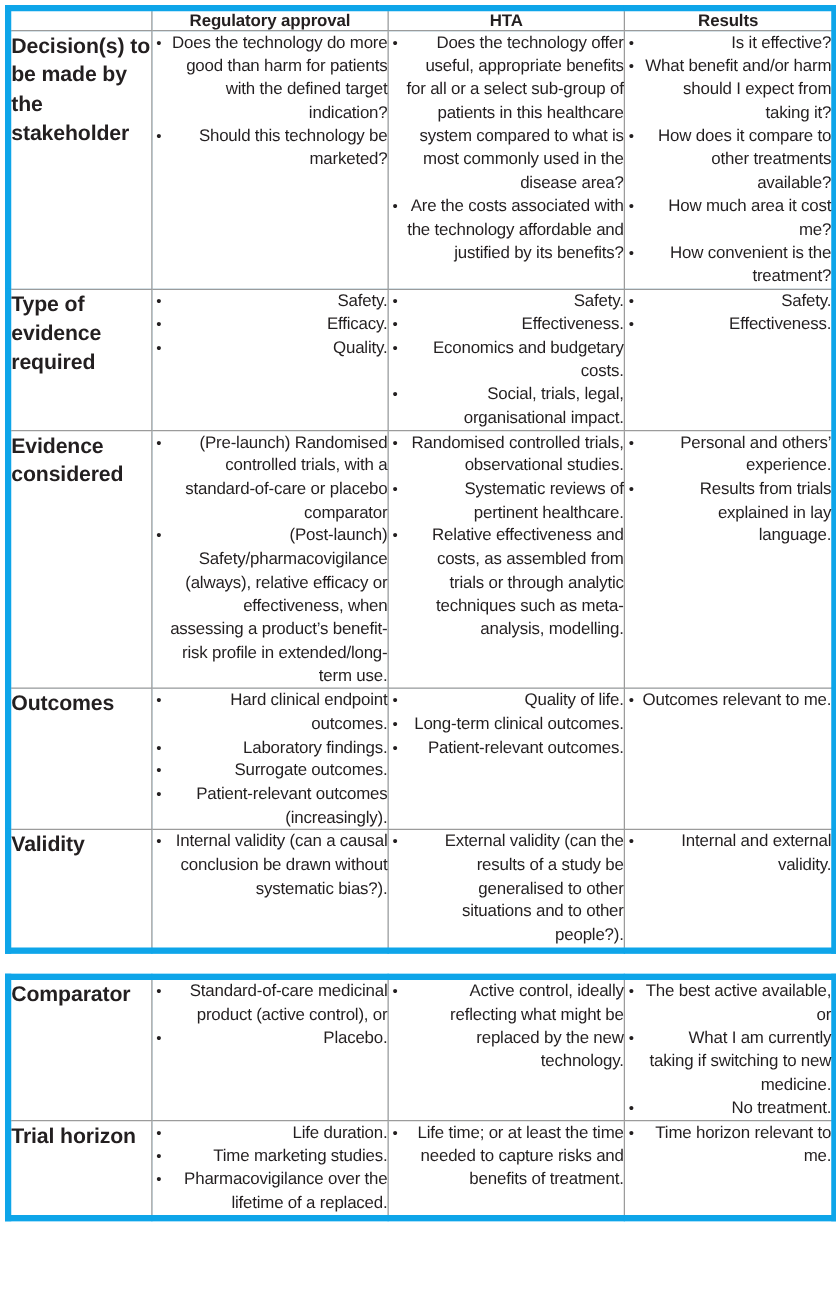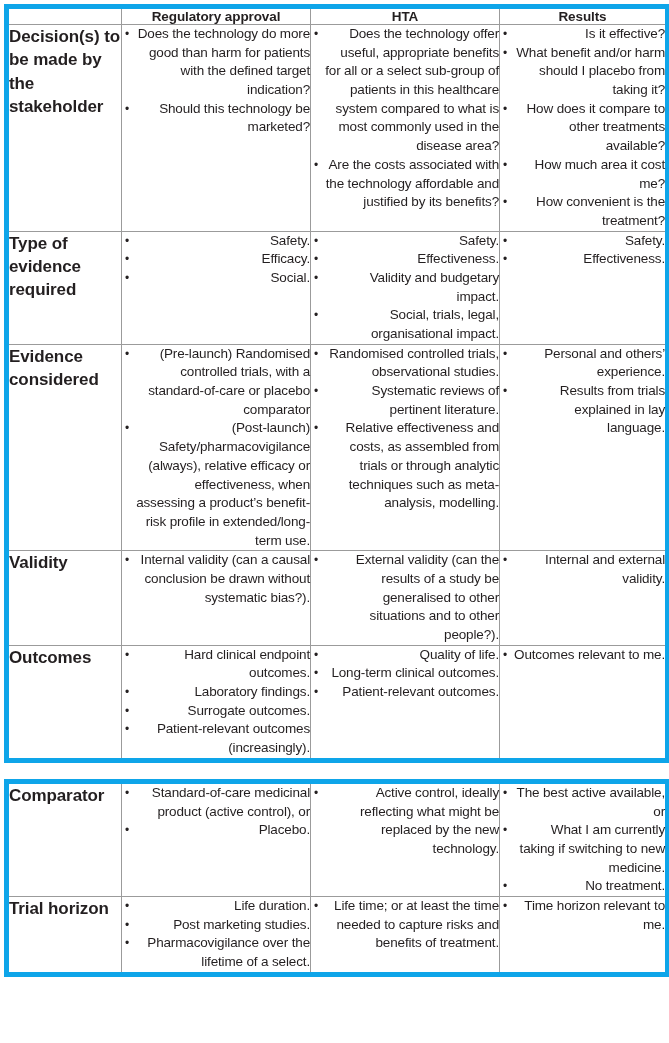--- a/index.html
+++ b/index.html
@@ -130,41 +130,41 @@
           </td>
           <td class="cell">
             <ul class="bullets">
               <li>Does the technology offer useful, appropriate benefits for all or a select sub-group of patients in this healthcare system compared to what is most commonly used in the disease area?</li>
               <li>Are the costs associated with the technology affordable and justified by its benefits?</li>
             </ul>
           </td>
           <td class="cell">
             <ul class="bullets">
               <li>Is it effective?</li>
-              <li>What benefit and/or harm should I placebo from taking it?</li>
+              <li>What benefit and/or harm should I expect from taking it?</li>
               <li>How does it compare to other treatments available?</li>
               <li>How much area it cost me?</li>
               <li>How convenient is the treatment?</li>
             </ul>
           </td>
         </tr>
         <tr>
           <td class="rowlabel">Type of evidence required</td>
           <td class="cell">
             <ul class="bullets">
               <li>Safety.</li>
               <li>Efficacy.</li>
-              <li>Social.</li>
+              <li>Quality.</li>
             </ul>
           </td>
           <td class="cell">
             <ul class="bullets">
               <li>Safety.</li>
               <li>Effectiveness.</li>
-              <li>Validity and budgetary impact.</li>
+              <li>Economics and budgetary costs.</li>
               <li>Social, trials, legal, organisational impact.</li>
             </ul>
           </td>
           <td class="cell">
             <ul class="bullets">
               <li>Safety.</li>
               <li>Effectiveness.</li>
             </ul>
           </td>
         </tr>
@@ -172,46 +172,28 @@
           <td class="rowlabel">Evidence considered</td>
           <td class="cell">
             <ul class="bullets">
               <li>(Pre-launch) Randomised controlled trials, with a standard-of-care or placebo comparator</li>
               <li>(Post-launch) Safety/pharmacovigilance (always), relative efficacy or effectiveness, when assessing a product’s benefit-risk profile in extended/long-term use.</li>
             </ul>
           </td>
           <td class="cell">
             <ul class="bullets">
               <li>Randomised controlled trials, observational studies.</li>
-              <li>Systematic reviews of pertinent literature.</li>
+              <li>Systematic reviews of pertinent healthcare.</li>
               <li>Relative effectiveness and costs, as assembled from trials or through analytic techniques such as meta-analysis, modelling.</li>
             </ul>
           </td>
           <td class="cell">
             <ul class="bullets">
               <li>Personal and others’ experience.</li>
               <li>Results from trials explained in lay language.</li>
-            </ul>
-          </td>
-        </tr>
-        <tr>
-          <td class="rowlabel">Validity</td>
-          <td class="cell">
-            <ul class="bullets">
-              <li>Internal validity (can a causal conclusion be drawn without systematic bias?).</li>
-            </ul>
-          </td>
-          <td class="cell">
-            <ul class="bullets">
-              <li>External validity (can the results of a study be generalised to other situations and to other people?).</li>
-            </ul>
-          </td>
-          <td class="cell">
-            <ul class="bullets">
-              <li>Internal and external validity.</li>
             </ul>
           </td>
         </tr>
         <tr>
           <td class="rowlabel">Outcomes</td>
           <td class="cell">
             <ul class="bullets">
               <li>Hard clinical endpoint outcomes.</li>
               <li>Laboratory findings.</li>
               <li>Surrogate outcomes.</li>
@@ -221,20 +203,38 @@
           <td class="cell">
             <ul class="bullets">
               <li>Quality of life.</li>
               <li>Long-term clinical outcomes.</li>
               <li>Patient-relevant outcomes.</li>
             </ul>
           </td>
           <td class="cell">
             <ul class="bullets">
               <li>Outcomes relevant to me.</li>
+            </ul>
+          </td>
+        </tr>
+        <tr>
+          <td class="rowlabel">Validity</td>
+          <td class="cell">
+            <ul class="bullets">
+              <li>Internal validity (can a causal conclusion be drawn without systematic bias?).</li>
+            </ul>
+          </td>
+          <td class="cell">
+            <ul class="bullets">
+              <li>External validity (can the results of a study be generalised to other situations and to other people?).</li>
+            </ul>
+          </td>
+          <td class="cell">
+            <ul class="bullets">
+              <li>Internal and external validity.</li>
             </ul>
           </td>
         </tr>
       </tbody>
   </table>
 
   <div class="gap"></div>
 
   <table class="grid">
     <colgroup>
@@ -263,22 +263,22 @@
               <li>What I am currently taking if switching to new medicine.</li>
               <li>No treatment.</li>
             </ul>
           </td>
         </tr>
         <tr>
           <td class="rowlabel">Trial horizon</td>
           <td class="cell">
             <ul class="bullets">
               <li>Life duration.</li>
-              <li>Post marketing studies.</li>
-              <li>Pharmacovigilance over the lifetime of a select.</li>
+              <li>Time marketing studies.</li>
+              <li>Pharmacovigilance over the lifetime of a replaced.</li>
             </ul>
           </td>
           <td class="cell">
             <ul class="bullets">
               <li>Life time; or at least the time needed to capture risks and benefits of treatment.</li>
             </ul>
           </td>
           <td class="cell">
             <ul class="bullets">
               <li>Time horizon relevant to me.</li>

